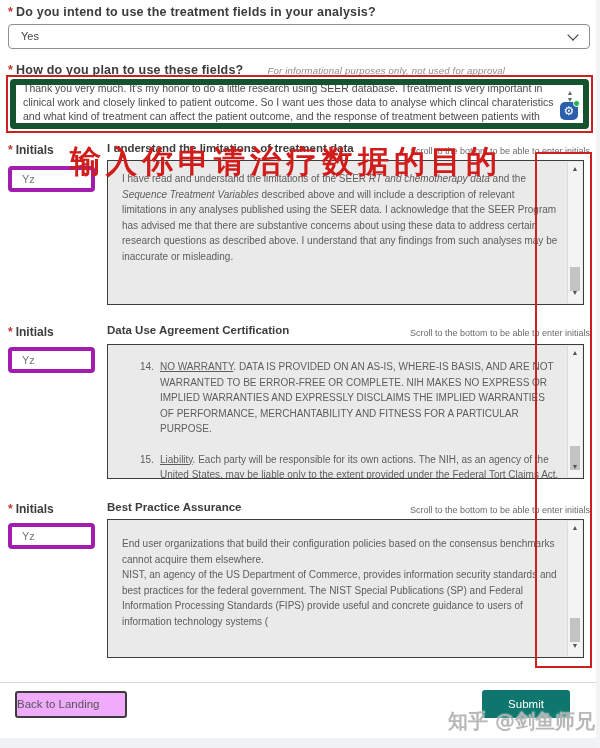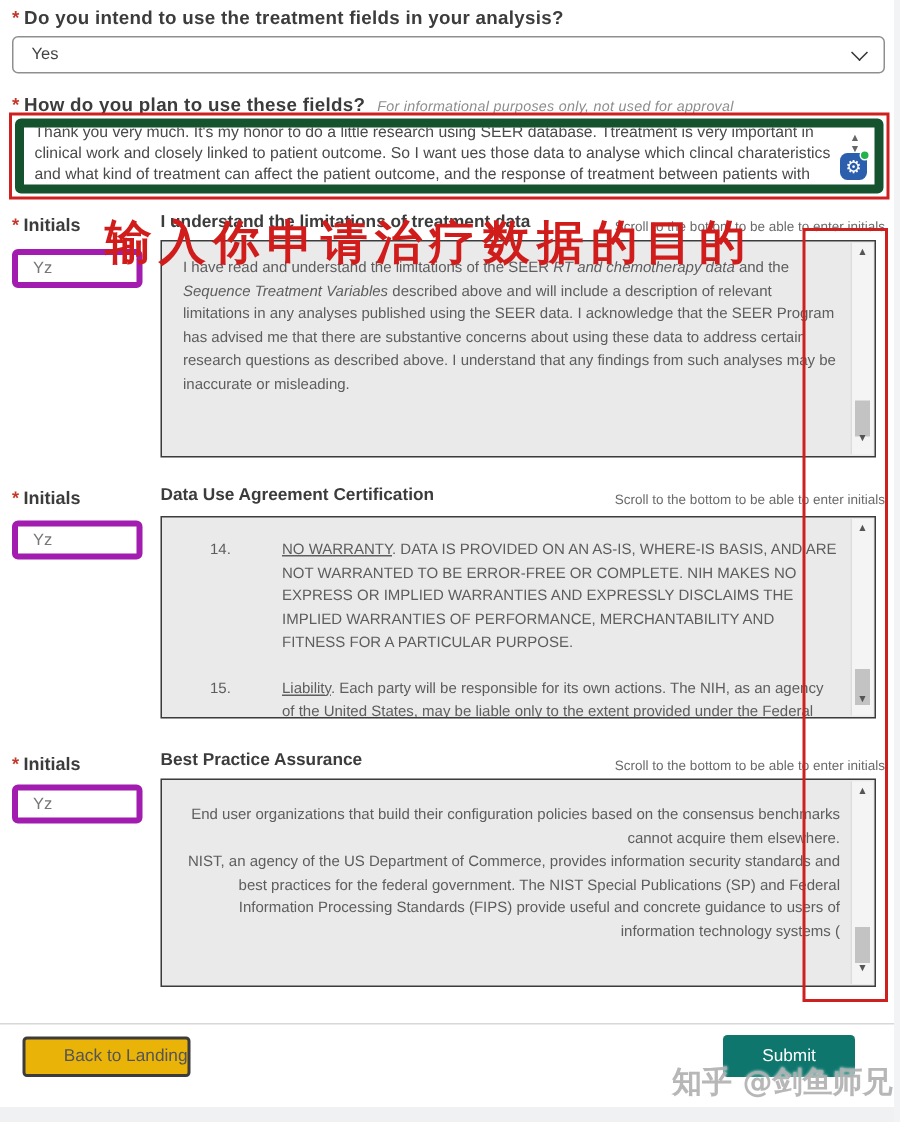--- a/index.html
+++ b/index.html
@@ -6,21 +6,21 @@
   html,body { width:600px; height:748px; }
   body {
     position:relative; background:#ffffff; overflow:hidden;
     font-family:"Liberation Sans", sans-serif; color:#3b3b3b;
   }
   .abs { position:absolute; }
 
   
   .qlabel { font-size:12.5px; font-weight:bold; color:#3c3c3c; letter-spacing:.2px; }
   .req { color:#c0392b; font-weight:bold; margin-right:3px; }
-  .note { font-size:9.5px; font-style:italic; font-weight:normal; color:#8d8d8d; margin-left:8px; }
+  .note { font-size:9.5px; font-style:italic; font-weight:normal; color:#8d8d8d; margin-left:24px; }
 
   
   .select {
     left:8px; top:24px; width:582px; height:25px;
     border:1px solid #8f8f8f; border-radius:4px; background:#fff;
     font-size:11px; color:#444; line-height:23px; padding:0 30px 0 12px;
     cursor:pointer;
   }
   .chev {
     position:absolute; right:12px; top:7px; width:8px; height:8px;
@@ -62,21 +62,21 @@
   .scrollbox {
     left:107px; width:477px; background:#eaeaea; border:1px solid #3c3c3c;
     overflow:hidden;
   }
   .sb-content {
     position:absolute; left:0; top:0; right:17px; bottom:0;
     padding:10px 6px 15px 14px; font-size:10px; line-height:15.5px; color:#5d5d5d;
     overflow:hidden;
   }
   .sb-content i { font-style:italic; }
-  .li { display:flex; margin-left:18px; margin-bottom:15px;gap:28px; }
+  .li { display:flex; margin-left:18px; margin-bottom:15px; }
   .li .num { width:20px; flex:none; }
   .li u { text-decoration:underline; }
   .sub-head { font-weight:bold; color:#4c4c4c; margin:20px 0 9px 0; }
 
   
   .sbar {
     position:absolute; top:1px; right:1px; bottom:1px; width:15px;
     background:#f4f4f4; border-left:1px solid #dcdcdc;
   }
   .sb-up, .sb-down {
@@ -91,22 +91,22 @@
   .anno-text {
     left:70px; top:141px; font-size:31px; font-weight:bold; color:#d11c1c;
     letter-spacing:5px; white-space:nowrap; pointer-events:none;
     font-family:"DejaVu Sans", sans-serif;
   }
 
   
   .divider { left:0; top:682px; width:600px; height:1px; background:#d8d8d8; }
   .back-btn {
     left:15px; top:691px; width:112px; height:27px;
-    background:#eab308; border:2px solid #3c3c3c; border-radius:3px;
-    font-size:11.5px; color:#555; text-align:right; line-height:23px; cursor:pointer;
+    background:#f0abfc; border:2px solid #3c3c3c; border-radius:3px;
+    font-size:11.5px; color:#555; text-align:left; line-height:23px; cursor:pointer;
     font-family:"Liberation Sans", sans-serif;
   }
   .submit-btn {
     left:482px; top:690px; width:88px; height:28px;
     background:#0f766e; border:none; border-radius:3px;
     font-size:11.5px; color:#fff; text-align:center; line-height:28px; cursor:pointer;
     font-family:"Liberation Sans", sans-serif;
   }
   .watermark {
     left:448px; top:708px; font-size:20px; font-weight:bold;
@@ -188,21 +188,21 @@
 </div>
 
 <div class="abs initials-label" style="top:502px;">
   <span class="req">*</span><span>Initials</span>
 </div>
 <input class="abs initials-input" style="top: 523px;" value="Yz">
 <div class="abs sec-heading" style="top:501px;">Best Practice Assurance</div>
 <div class="abs scroll-hint" style="top:505px;">Scroll to the bottom to be able to enter initials</div>
 
 <div class="abs scrollbox" style="top:519px; height:139px;">
-  <div class="sb-content" style="padding-top:16px;text-align:right;">
+  <div class="sb-content" style="padding-top:16px;">
     <p>End user organizations that build their configuration policies based on the consensus benchmarks cannot acquire them elsewhere.</p>
     <p><span>NIST, an agency of the US Department of Commerce, provides information security standards and best practices for the federal government. The NIST Special Publications (SP) and Federal Information Processing Standards (FIPS) provide useful and concrete guidance to users of information technology systems (</span></p>
   </div>
   <div class="sbar">
     <div class="sb-up">▲</div>
     <div class="sb-thumb" style="top:97px;"></div>
     <div class="sb-down">▼</div>
   </div>
 </div>
 

